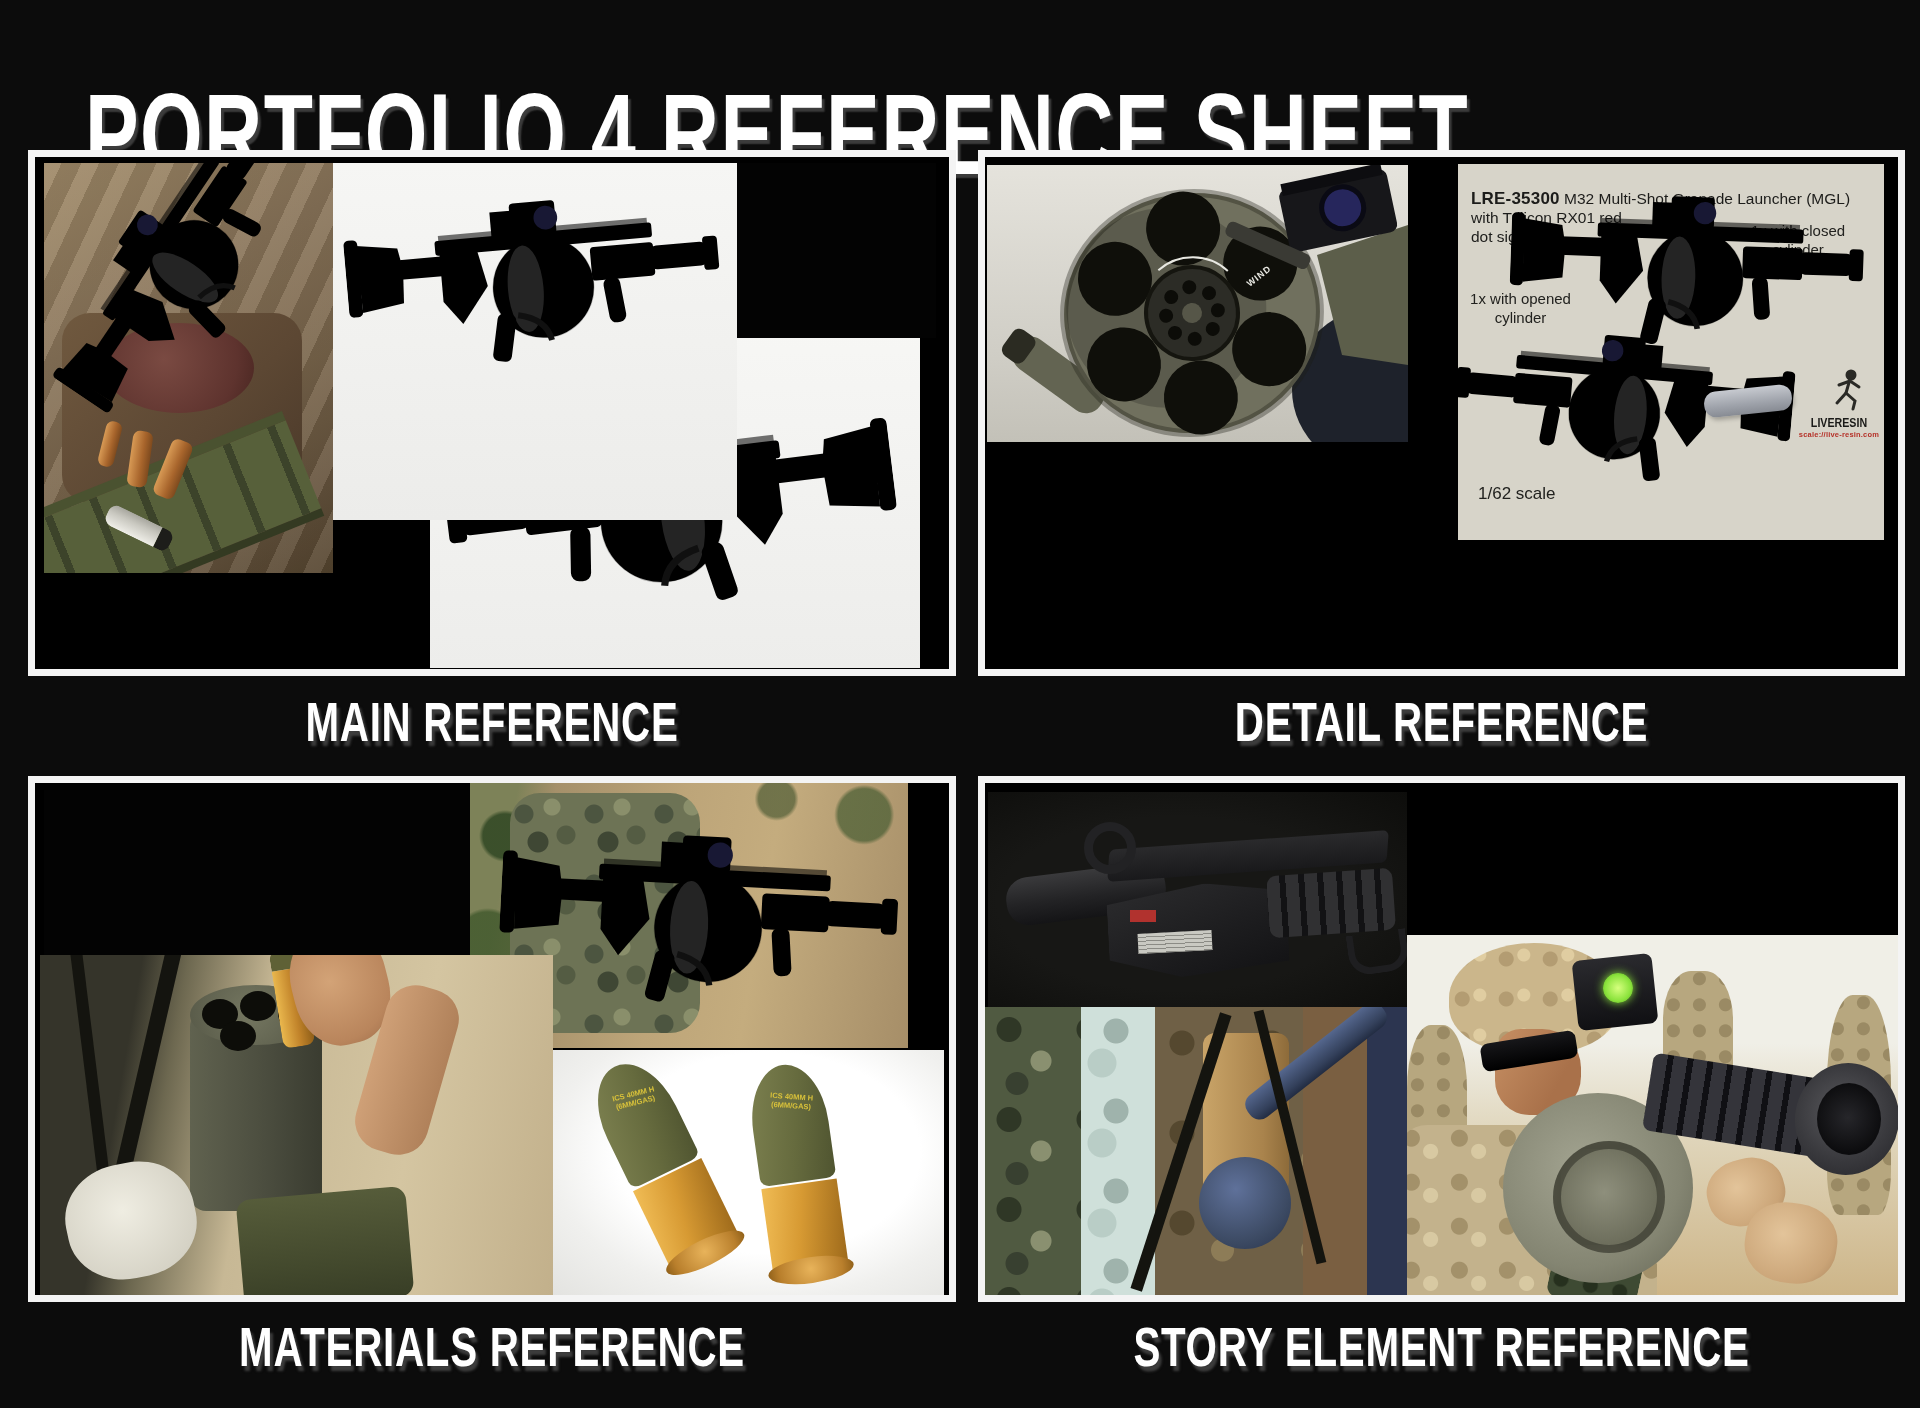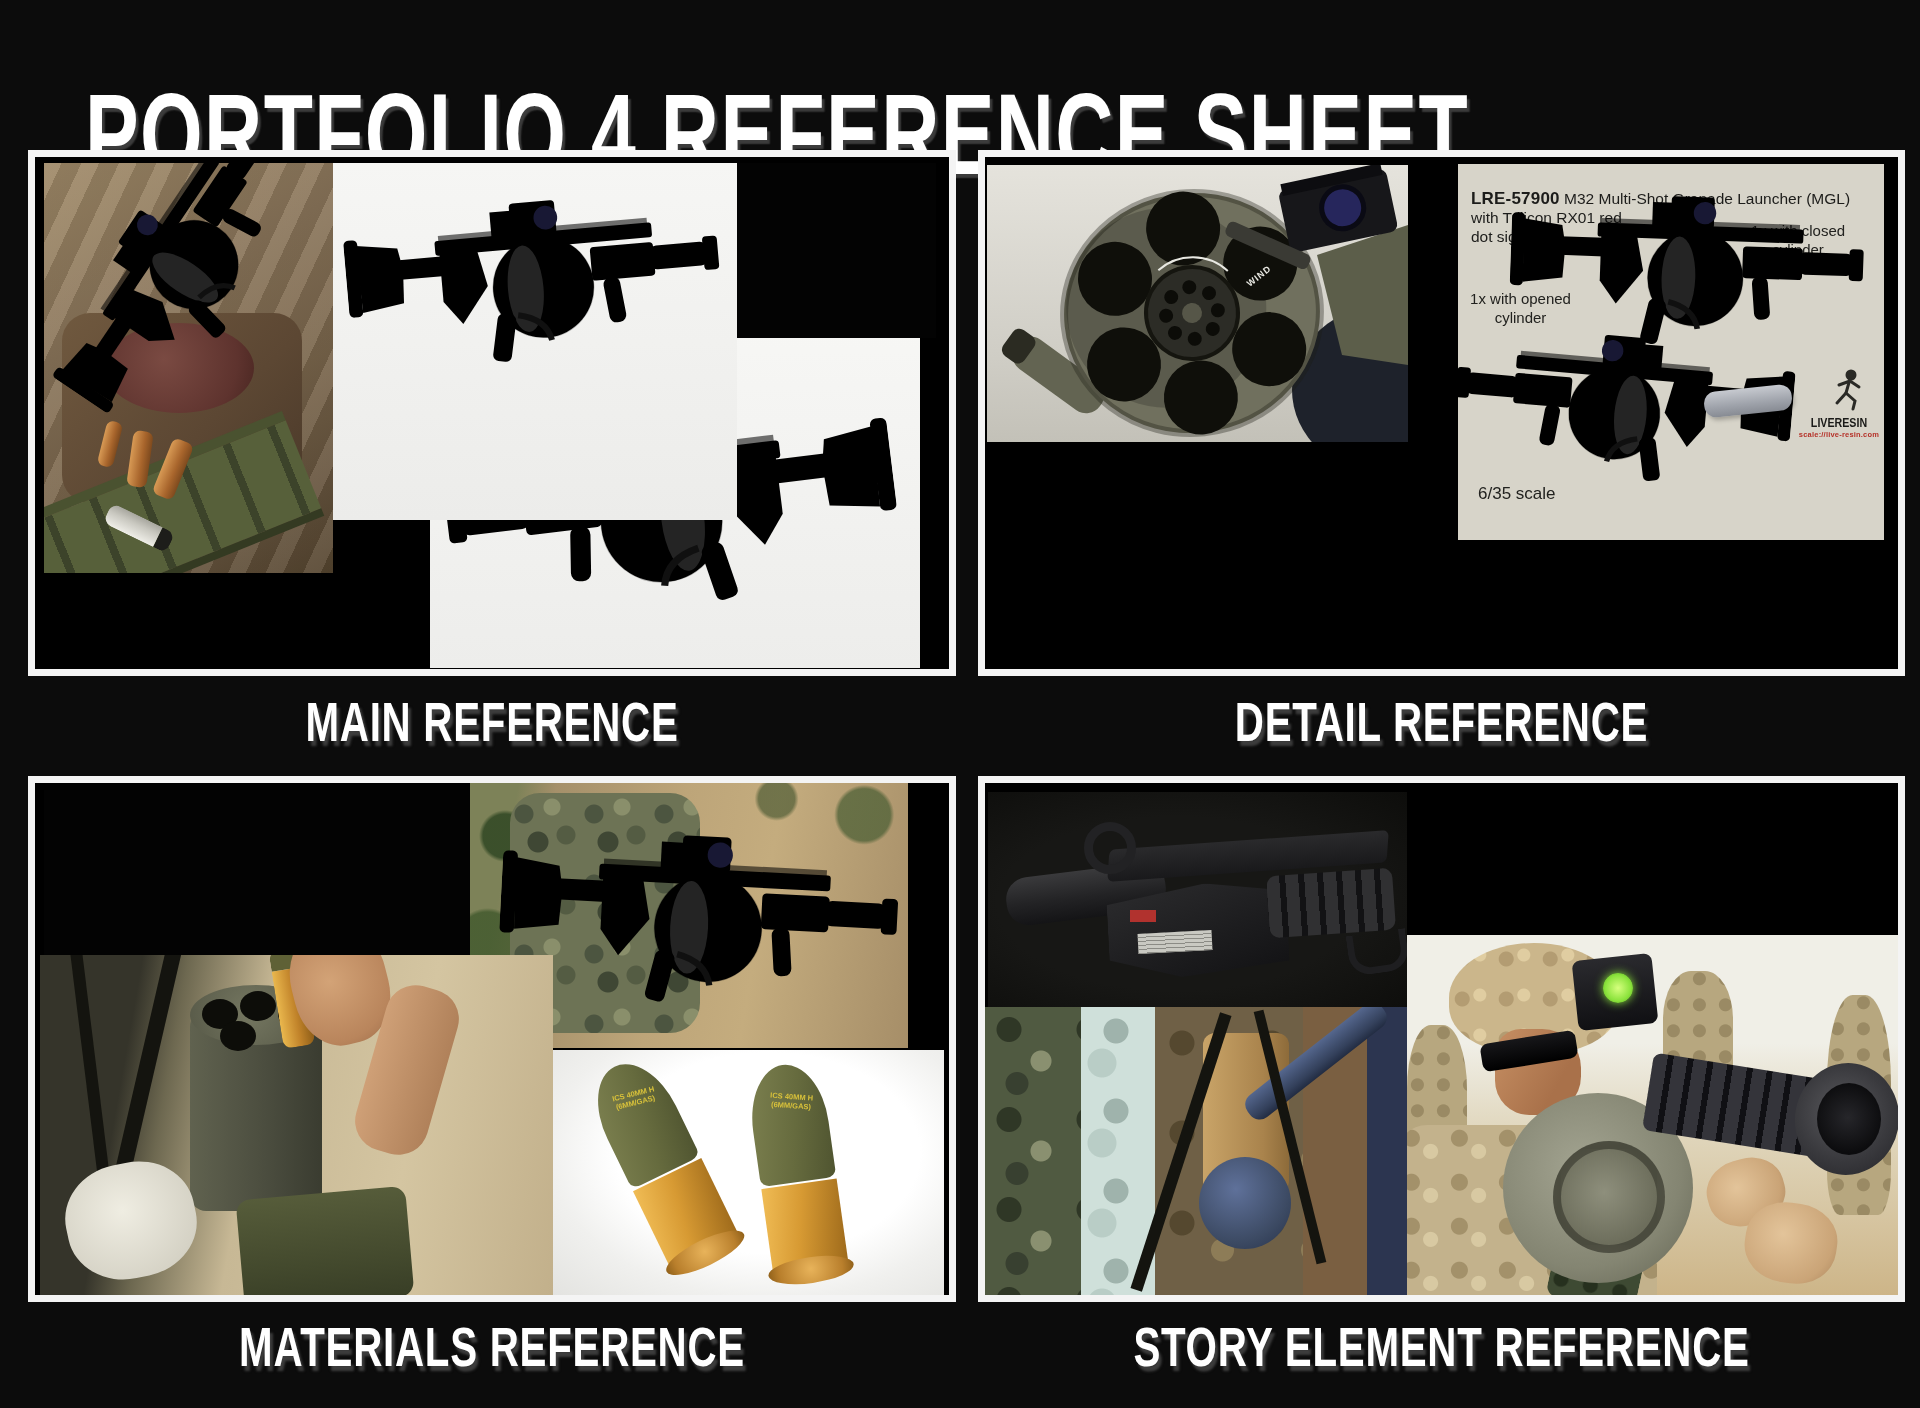--- a/index.html
+++ b/index.html
@@ -308,35 +308,35 @@
           <rect x="296" y="14" width="110" height="64" rx="8" fill="#17171a"></rect>
           <rect x="300" y="8" width="102" height="12" fill="#0d0d10"></rect>
           <circle cx="356" cy="44" r="21" fill="#26265c" stroke="#0a0a14" stroke-width="5"></circle>
         </g>
         <rect x="236" y="72" width="90" height="16" rx="6" transform="rotate(24 280 80)" fill="#3a3a34"></rect>
       </svg>
       <span class="wind-label">WIND</span>
     </div>
     <div class="photo ph-sheet">
       <p class="sheet-title">
-        <b>LRE-57900</b>
+        <b>LRE-35300</b>
         <span>M32 Multi-Shot Grenade Launcher (MGL)</span><br>
         <span>with Trijicon RX01 red</span><br>
         <span>dot sight</span>
       </p>
       <div class="variant-note" id="note-closed">1x with closed cylinder</div>
       <div class="variant-note" id="note-opened">1x with opened cylinder</div>
       <svg class="mgl mgl-gray" style="left:52px;top:28px;width:356px;height:159px;transform:rotate(2deg);" viewBox="0 0 380 170">
           <use href="#mgl-shape"></use>
         </svg>
       <svg class="mgl mgl-gray" style="left:-6px;top:168px;width:340px;height:152px;transform:scaleX(-1) rotate(-5deg);" viewBox="0 0 380 170">
           <use href="#mgl-shape"></use>
         </svg>
       <div class="detached-barrel"></div>
-      <div class="scale-note">6/35 scale</div>
+      <div class="scale-note">1/62 scale</div>
       <div class="brand">
         <svg width="40" height="42" viewBox="0 0 40 42" style="margin-left:20px">
           <g stroke="#2a2a26" stroke-width="3" fill="none" stroke-linecap="round">
             <circle cx="22" cy="6" r="4" fill="#2a2a26"></circle>
             <path d="M21 10 L17 24"></path>
             <path d="M21 12 L10 16 M21 12 L30 18"></path>
             <path d="M17 24 L8 34 M17 24 L26 32 L24 40"></path>
           </g>
         </svg>
         <div class="brand-name">LiveResin</div>

